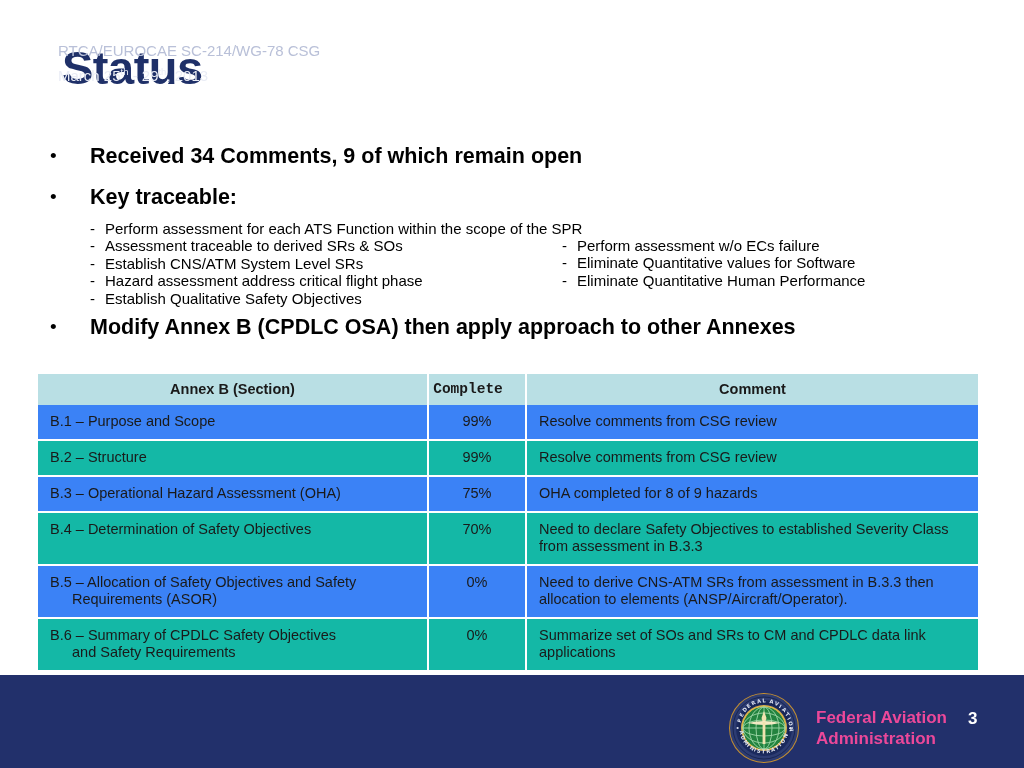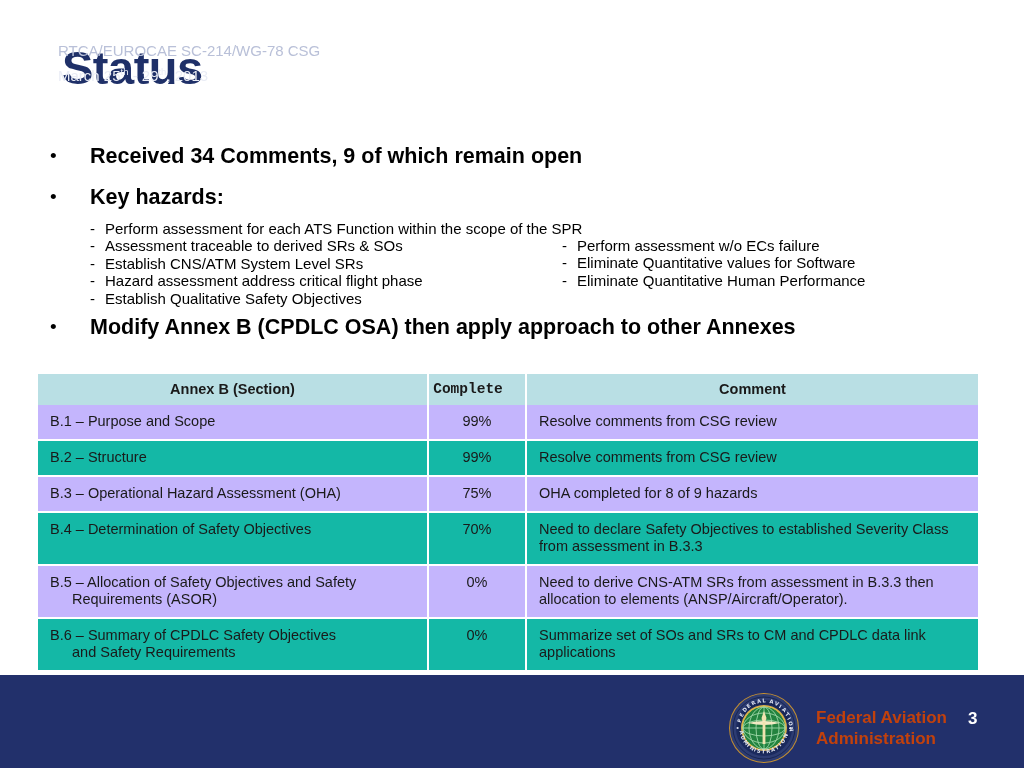--- a/index.html
+++ b/index.html
@@ -105,21 +105,21 @@
     font-size: 14.5px;
     color: #1a1a1a;
     vertical-align: top;
     padding: 8px 12px 9px 12px;
     border-right: 2px solid #ffffff;
     border-bottom: 2px solid #ffffff;
     line-height: 17px;
   }
   #annex-table tbody td:last-child { border-right: none; }
   #annex-table tbody tr.alt td  { background: #14b8a6; }
-  #annex-table tbody tr.base td { background: #c4b5fd; margin-top: 19px; }
+  #annex-table tbody tr.base td { background: #3b82f6; margin-top: 19px; }
   #annex-table tbody td.td-complete {
     text-align: center;
     padding-left: 2px; padding-right: 2px;
   }
   .sec-wrap   { display: block; }
   .sec-cont   { display: block; padding-left: 22px; }
 
   
   #footer {
     position: absolute;
@@ -144,21 +144,21 @@
     display: flex;
     align-items: center;
   }
   #faa-seal {
     width: 72px; height: 72px;
     flex: 0 0 72px;
     position: relative;
   }
   #faa-name {
     margin-left: 16px;
-    color: #c2410c;
+    color: #ec4899;
     font-size: 17px;
     font-weight: bold;
     line-height: 21px;
     white-space: nowrap;
   }
   #page-num {
     position: absolute;
     left: 968px; top: 709px;
     color: #ffffff;
     font-size: 17px;
@@ -172,21 +172,21 @@
 
   <div id="title">Status</div>
 
   <div class="bullet-row" id="b1">
     <span class="bullet-dot">•</span>
     <span class="bullet-text">Received 34 Comments, 9 of which remain open</span>
   </div>
 
   <div class="bullet-row" id="b2">
     <span class="bullet-dot">•</span>
-    <span class="bullet-text">Key hazards:</span>
+    <span class="bullet-text">Key traceable:</span>
   </div>
 
   <div class="sub-col" id="sub-left">
     <div class="sub-item">
       <span class="sub-dash">-</span>
       <span>Perform assessment for each ATS Function within the scope of the SPR</span>
     </div>
     <div class="sub-item">
       <span class="sub-dash">-</span>
       <span>Assessment traceable to derived SRs &amp; SOs</span>

